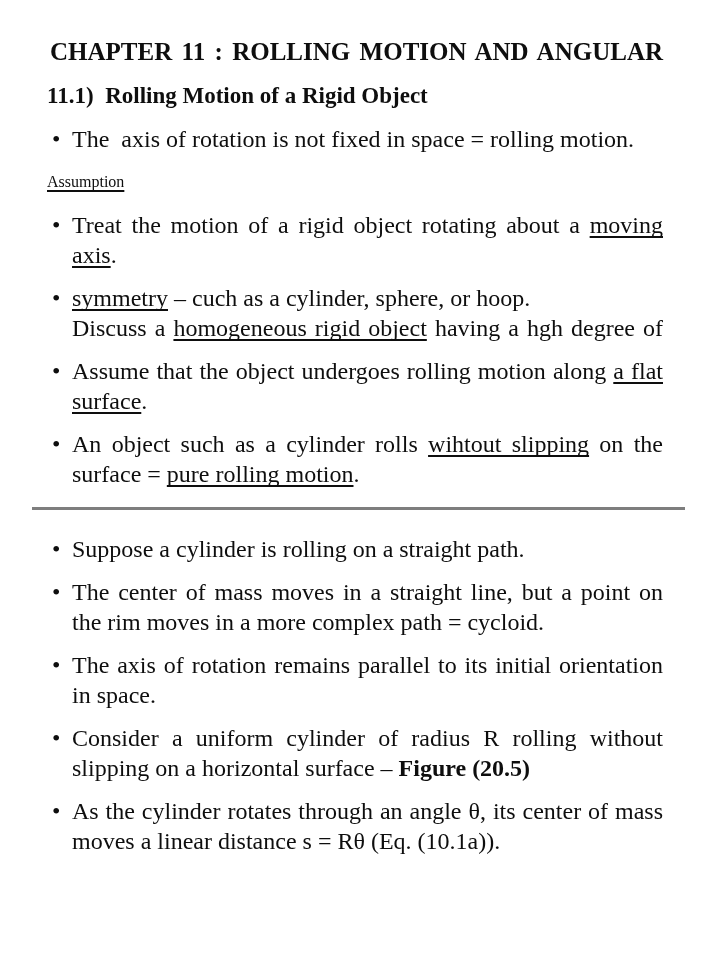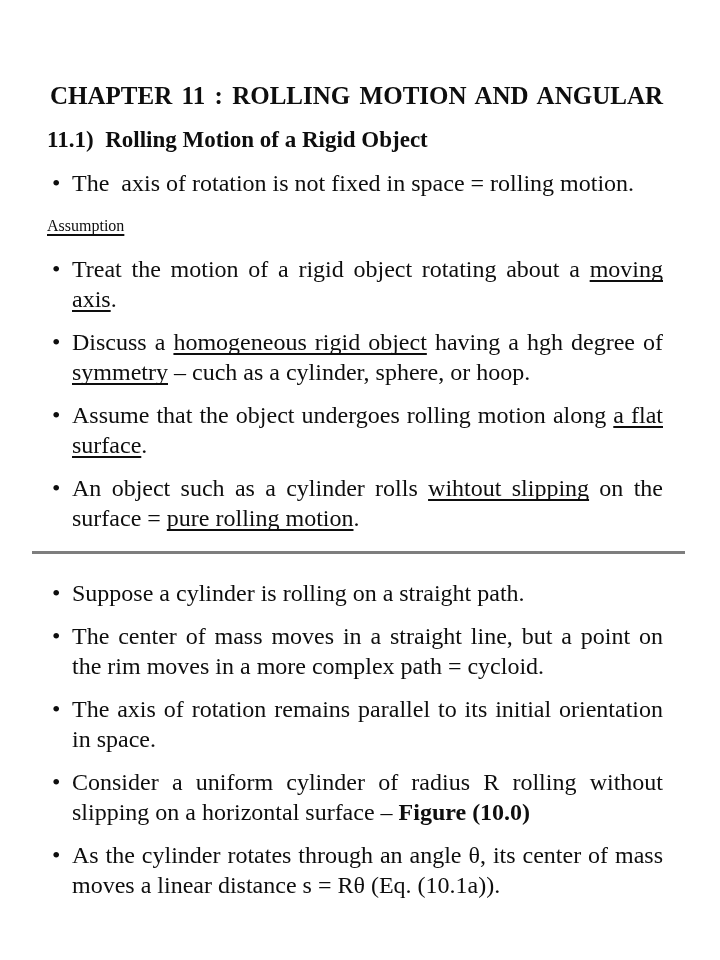--- a/index.html
+++ b/index.html
@@ -4,21 +4,21 @@
 <style>
   * { margin: 0; padding: 0; box-sizing: border-box; }
   html, body { width: 720px; height: 960px; }
   body {
     background: var(--bg, #ffffff);
     color: var(--text, #0e0e0e);
     font-family: "Liberation Serif", "DejaVu Serif", serif;
   }
   .slide {
     width: 720px; height: 960px;
-    padding: 82px 57px 0 47px;
+    padding: 38px 57px 0 47px;
     overflow: hidden;
     background: var(--bg, #ffffff);
   }
   .block { margin-bottom: 13px; }
   .b-title {
     font-weight: bold;
     font-size: 25px;
     line-height: 27px;
     margin-left: 3px;
     margin-bottom: 16px;
@@ -78,22 +78,22 @@
       <div class="block b-subheading">
         <div class="line"><span class="u ">Assumption</span></div>
       </div>
       <div class="block b-bullet">
         <span class="marker">•</span>
         <div class="line j"><span class="">Treat the motion of a rigid object rotating about a </span><span class="u ">moving</span></div>
         <div class="line"><span class="u ">axis</span><span class="">.</span></div>
       </div>
       <div class="block b-bullet">
         <span class="marker">•</span>
+        <div class="line"><span class="u ">symmetry</span><span class=""> – cuch as a cylinder, sphere, or hoop.</span></div>
         <div class="line j"><span class="">Discuss a </span><span class="u ">homogeneous rigid object</span><span class=""> having a hgh degree of</span></div>
-        <div class="line"><span class="u ">symmetry</span><span class=""> – cuch as a cylinder, sphere, or hoop.</span></div>
       </div>
       <div class="block b-bullet">
         <span class="marker">•</span>
         <div class="line j"><span class="">Assume that the object undergoes rolling motion along </span><span class="u ">a flat</span></div>
         <div class="line"><span class="u ">surface</span><span class="">.</span></div>
       </div>
       <div class="block b-bullet">
         <span class="marker">•</span>
         <div class="line j"><span class="">An object such as a cylinder rolls </span><span class="u ">wihtout slipping</span><span class=""> on the</span></div>
         <div class="line"><span class="">surface = </span><span class="u ">pure rolling motion</span><span class="">.</span></div>
@@ -109,21 +109,21 @@
         <div class="line"><span class="">the rim moves in a more complex path = cycloid.</span></div>
       </div>
       <div class="block b-bullet">
         <span class="marker">•</span>
         <div class="line j"><span class="">The axis of rotation remains parallel to its initial orientation</span></div>
         <div class="line"><span class="">in space.</span></div>
       </div>
       <div class="block b-bullet">
         <span class="marker">•</span>
         <div class="line j"><span class="">Consider a uniform cylinder of radius R rolling without</span></div>
-        <div class="line"><span class="">slipping on a horizontal surface – </span><span class="bold">Figure (10.0)</span></div>
+        <div class="line"><span class="">slipping on a horizontal surface – </span><span class="bold">Figure (20.5)</span></div>
       </div>
       <div class="block b-bullet">
         <span class="marker">•</span>
         <div class="line j"><span class="">As the cylinder rotates through an angle θ, its center of mass</span></div>
         <div class="line"><span class="">moves a linear distance s = Rθ (Eq. (10.1a)).</span></div>
       </div>
     </div>
 </div>
 
 </body></html>

